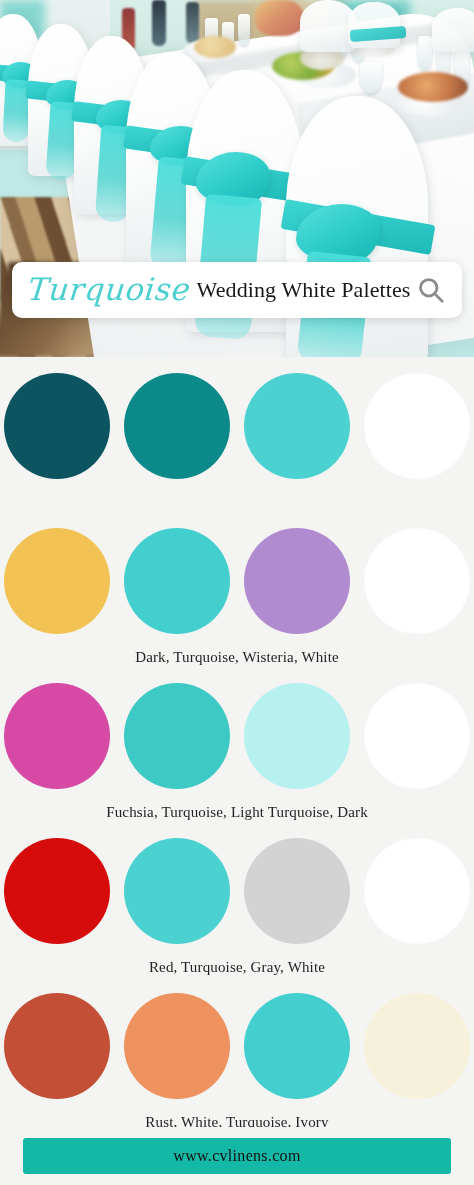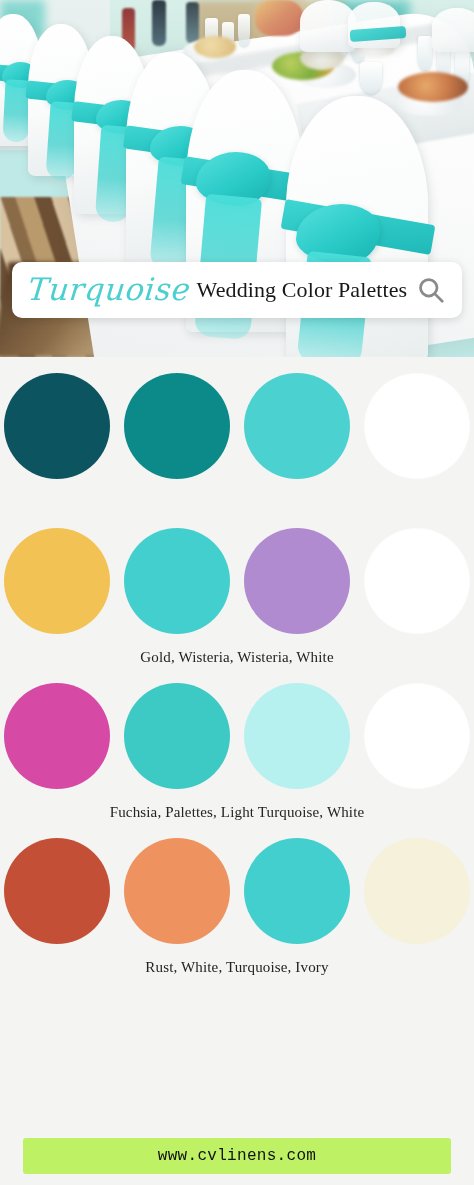--- a/index.html
+++ b/index.html
@@ -196,24 +196,24 @@
   
   .footer {
     position:absolute;
     left:0; bottom:0;
     width:474px; height:58px;
     background:#f4f4f2;
     display:flex; align-items:center; justify-content:center;
   }
   .footer-bar {
     width:428px; height:36px;
-    background:#bef264;
+    background:#14b8a6;
     border-radius:3px;
     display:flex; align-items:center; justify-content:center;
-    font-family:Liberation Mono, monospace;
+    font-family:Liberation Serif, serif;
     font-size:16px;
     color:#111111;
     letter-spacing:.3px;
   }
 </style>
 </head>
 <body>
 
 <div class="hero">
   <div class="photo">
@@ -288,21 +288,21 @@
 
     <div class="chair" style="left:300px;top:0px;width:56px;height:52px;opacity:.95;"></div>
     <div class="chair" style="left:348px;top:2px;width:52px;height:46px;opacity:.92;"></div>
     <div class="chair" style="left:432px;top:8px;width:50px;height:44px;opacity:.9;"></div>
     <div class="sash" style="left:350px;top:28px;width:56px;height:12px;transform:rotate(-4deg);opacity:.9;"></div>
   </div>
 </div>
 
 <div class="title-bar">
   <span class="script">Turquoise</span>
-  <span class="title-rest">Wedding Color Palettes</span>
+  <span class="title-rest">Wedding White Palettes</span>
   <span class="search-icon">
     <svg viewBox="0 0 24 24" width="30" height="30" fill="none" stroke="#8a8a8a" stroke-width="2.2" stroke-linecap="round">
       <circle cx="10.2" cy="10.2" r="6.6"></circle>
       <line x1="15.3" y1="15.3" x2="21" y2="21"></line>
     </svg>
   </span>
 </div>
 
 <div class="palettes">
 
@@ -315,33 +315,42 @@
     </div>
   </div>
 
   <div class="row">
     <div class="swatches">
       <div class="swatch" style="background-color: rgb(242, 194, 84);"></div>
       <div class="swatch" style="background-color: rgb(68, 207, 207);"></div>
       <div class="swatch" style="background-color: rgb(177, 139, 208);"></div>
       <div class="swatch white-sw" style="background-color: rgb(255, 255, 255);"></div>
     </div>
-    <div class="caption">Gold, Wisteria, Wisteria, White</div>
+    <div class="caption">Dark, Turquoise, Wisteria, White</div>
   </div>
 
   <div class="row">
     <div class="swatches">
       <div class="swatch" style="background-color: rgb(214, 74, 166);"></div>
       <div class="swatch" style="background-color: rgb(61, 201, 196);"></div>
       <div class="swatch" style="background-color: rgb(182, 240, 239);"></div>
       <div class="swatch white-sw" style="background-color: rgb(255, 255, 255);"></div>
     </div>
-    <div class="caption">Fuchsia, Palettes, Light Turquoise, White</div>
-  </div>
-
+    <div class="caption">Fuchsia, Turquoise, Light Turquoise, Dark</div>
+  </div>
+
+  <div class="row">
+    <div class="swatches">
+      <div class="swatch" style="background-color: rgb(214, 12, 12);"></div>
+      <div class="swatch" style="background-color: rgb(76, 209, 209);"></div>
+      <div class="swatch" style="background-color: rgb(211, 211, 211);"></div>
+      <div class="swatch white-sw" style="background-color: rgb(255, 255, 255);"></div>
+    </div>
+    <div class="caption">Red, Turquoise, Gray, White</div>
+  </div>
 
   <div class="row">
     <div class="swatches">
       <div class="swatch" style="background-color: rgb(196, 79, 55);"></div>
       <div class="swatch" style="background-color: rgb(238, 146, 96);"></div>
       <div class="swatch" style="background-color: rgb(68, 207, 207);"></div>
       <div class="swatch" style="background-color: rgb(246, 241, 218);"></div>
     </div>
     <div class="caption">Rust, White, Turquoise, Ivory</div>
   </div>

